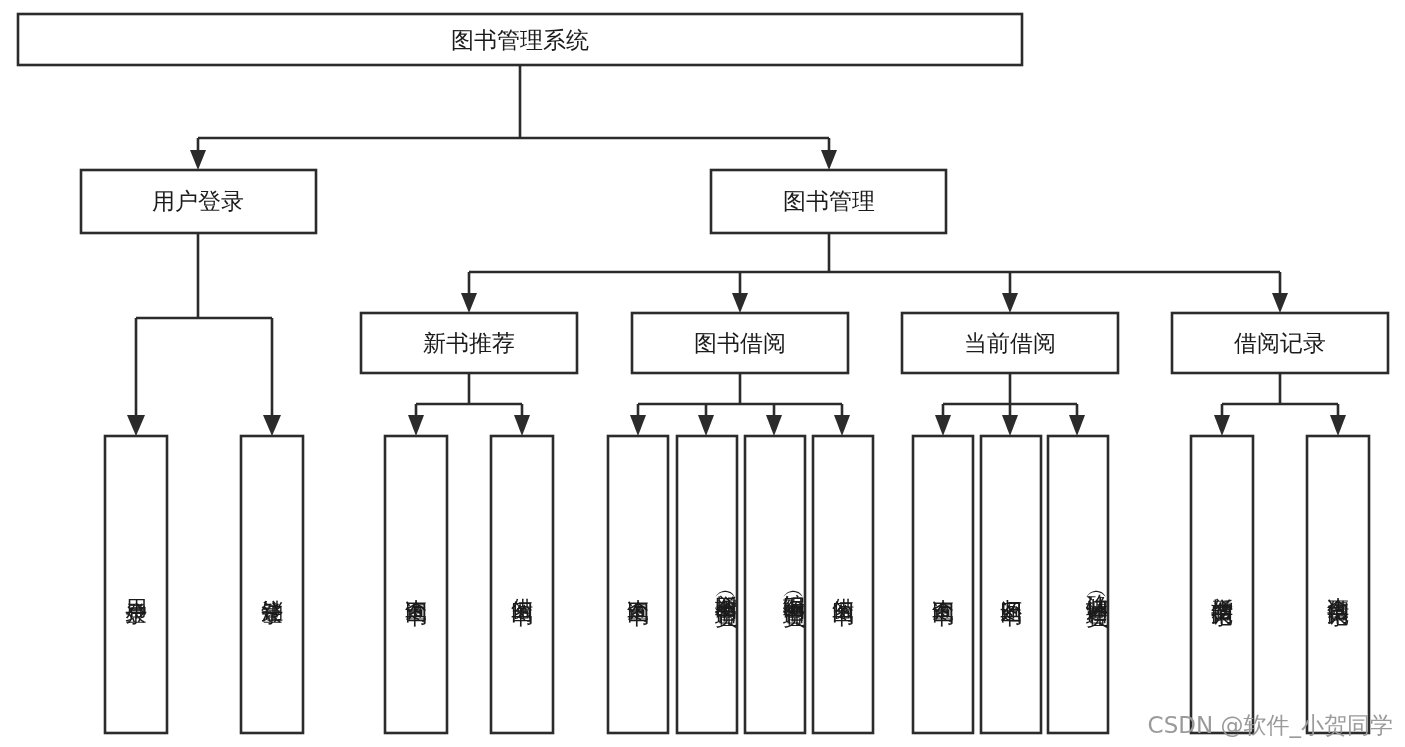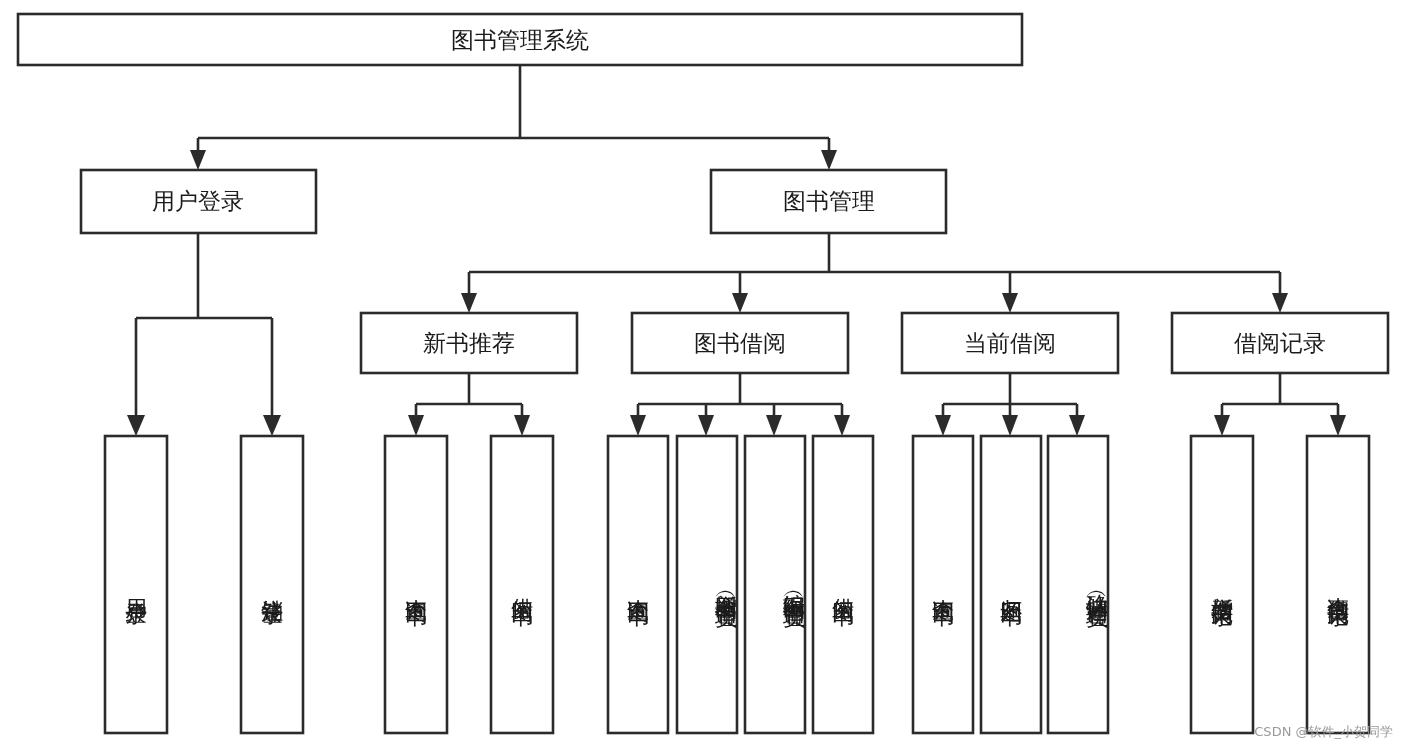--- a/index.html
+++ b/index.html
@@ -59,21 +59,21 @@
     letter-spacing: 2px;
     text-align: center;
     white-space: nowrap;
     pointer-events: none;
   }
   .watermark {
     position: absolute;
     right: 12px;
     bottom: 6px;
     font-family: "DejaVu Sans", "Liberation Sans", sans-serif;
-    font-size: 13px;
+    font-size: 23px;
     color: #9a9a9a;
     white-space: nowrap;
   }
 </style>
 </head>
 <body>
 
 <div id="diagram-root">
 
   <svg id="flow-svg" viewBox="0 0 1405 747">

